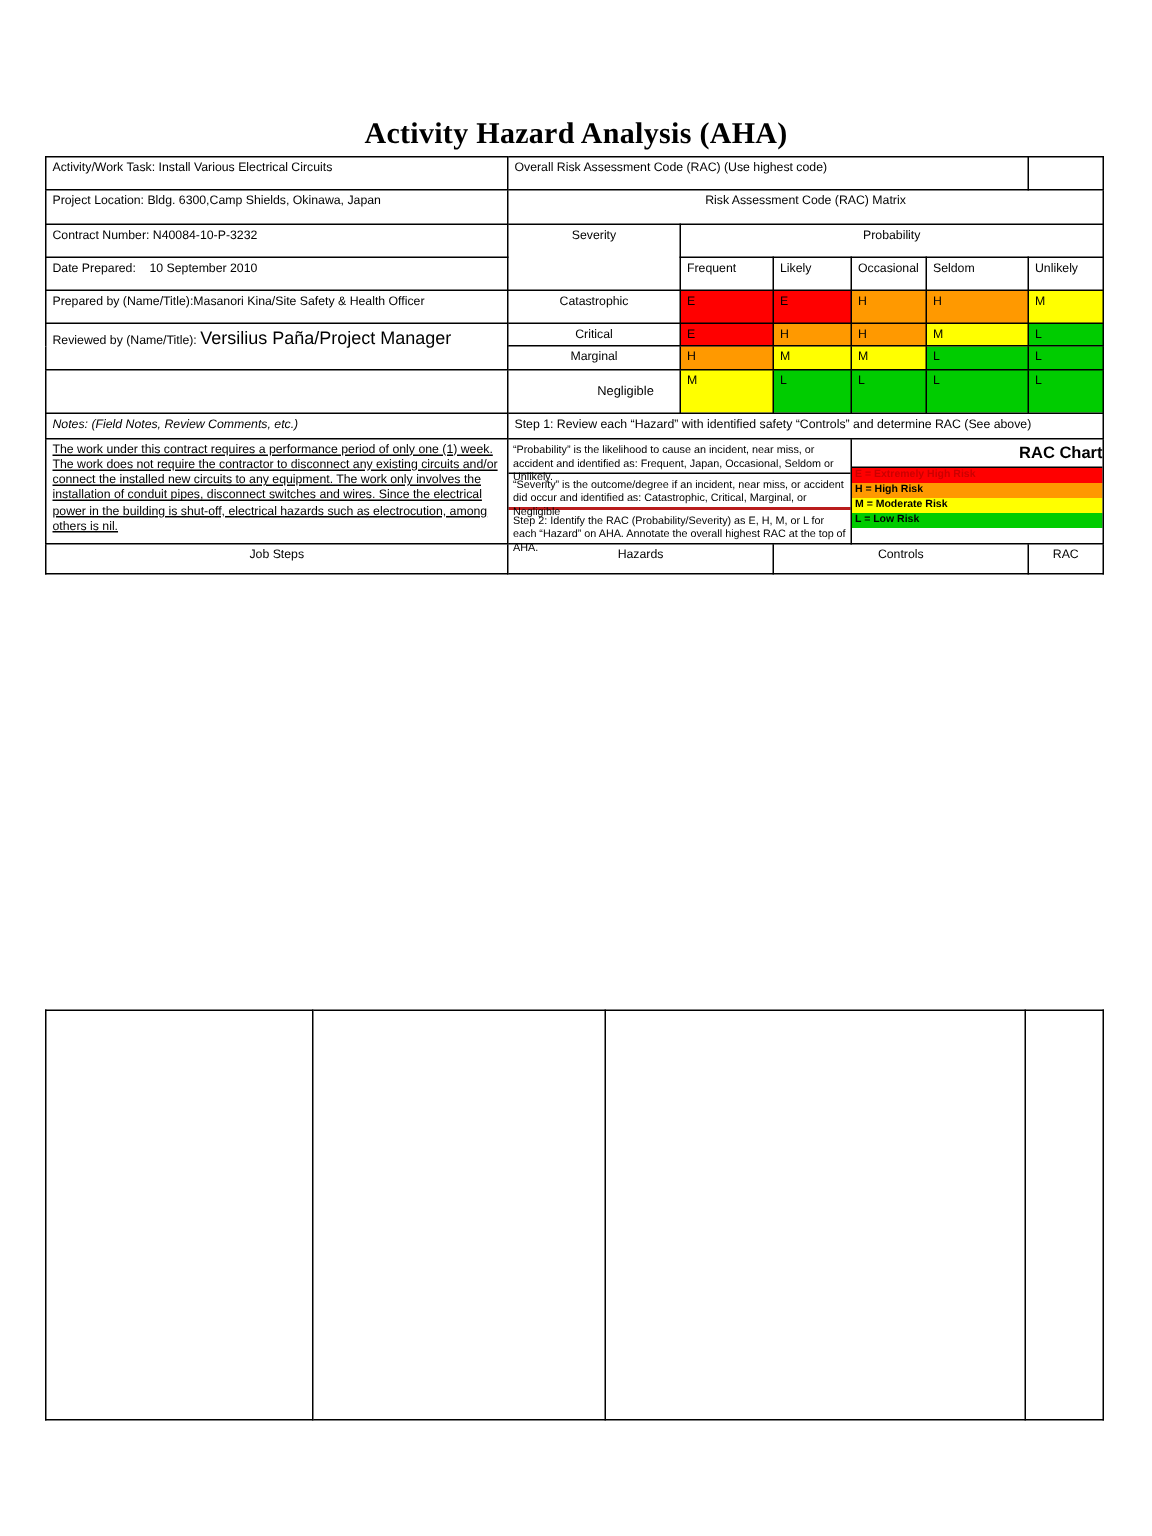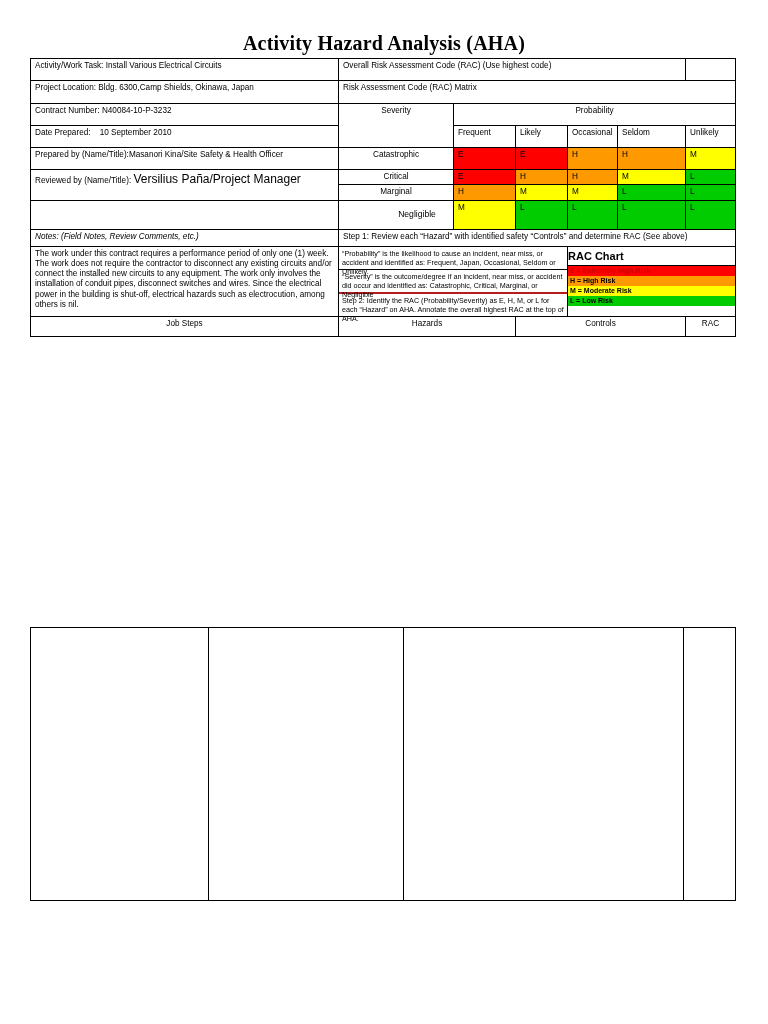--- a/index.html
+++ b/index.html
@@ -21,20 +21,21 @@
     box-sizing: border-box;
   }
   .doc-title {
     text-align: center;
     font-family: "Liberation Serif", serif;
     font-weight: bold;
     font-size: 20px;
     padding-top: 32px;
     padding-bottom: 6px;
     letter-spacing: 0.2px;
+    margin-top: 46px;
   }
   .sheet {
     position: absolute;
     left: 30px;
     top: 58px;
     width: 705px;
   }
   table.grid {
     border-collapse: collapse;
     width: 100%;
@@ -60,29 +61,30 @@
     font-size: 7.4px;
     font-weight: bold;
     height: 12px;
     vertical-align: middle;
     font-style: italic;
   }
   .notes-body {
     font-size: 8px;
     line-height: 1.32;
     height: 62px;
+    text-decoration: underline;
   }
   .rac-head {
     text-align: left;
     font-size: 9.5px;
     vertical-align: middle;
     height: 17px;
   }
   .rac-matrix-head {
-    text-align: left;
+    text-align: center;
     font-weight: bold;
     font-size: 11px;
     height: 18px;
     vertical-align: middle;
   }
   .sev-head, .prob-head {
     font-weight: bold;
     font-size: 11.5px;
     text-align: center;
     vertical-align: middle;
@@ -106,21 +108,21 @@
   .cell-E { background: #ff0000; color: #000; font-weight: bold; }
   .cell-H { background: #ff9900; color: #000; font-weight: bold; }
   .cell-M { background: #ffff00; color: #000; font-weight: bold; }
   .cell-L { background: #00cc00; color: #000; font-weight: bold; }
   .steps-text {
     font-size: 7.2px;
     line-height: 1.3;
     padding: 2px 3px;
   }
   .rac-chart-title {
-    text-align: left;
+    text-align: right;
     font-weight: bold;
     font-size: 11px;
     padding: 1px 0;
   }
   .legend-row {
     font-size: 7px;
     font-weight: bold;
     padding: 0 0 0 2px;
     height: 10px;
     line-height: 10px;

